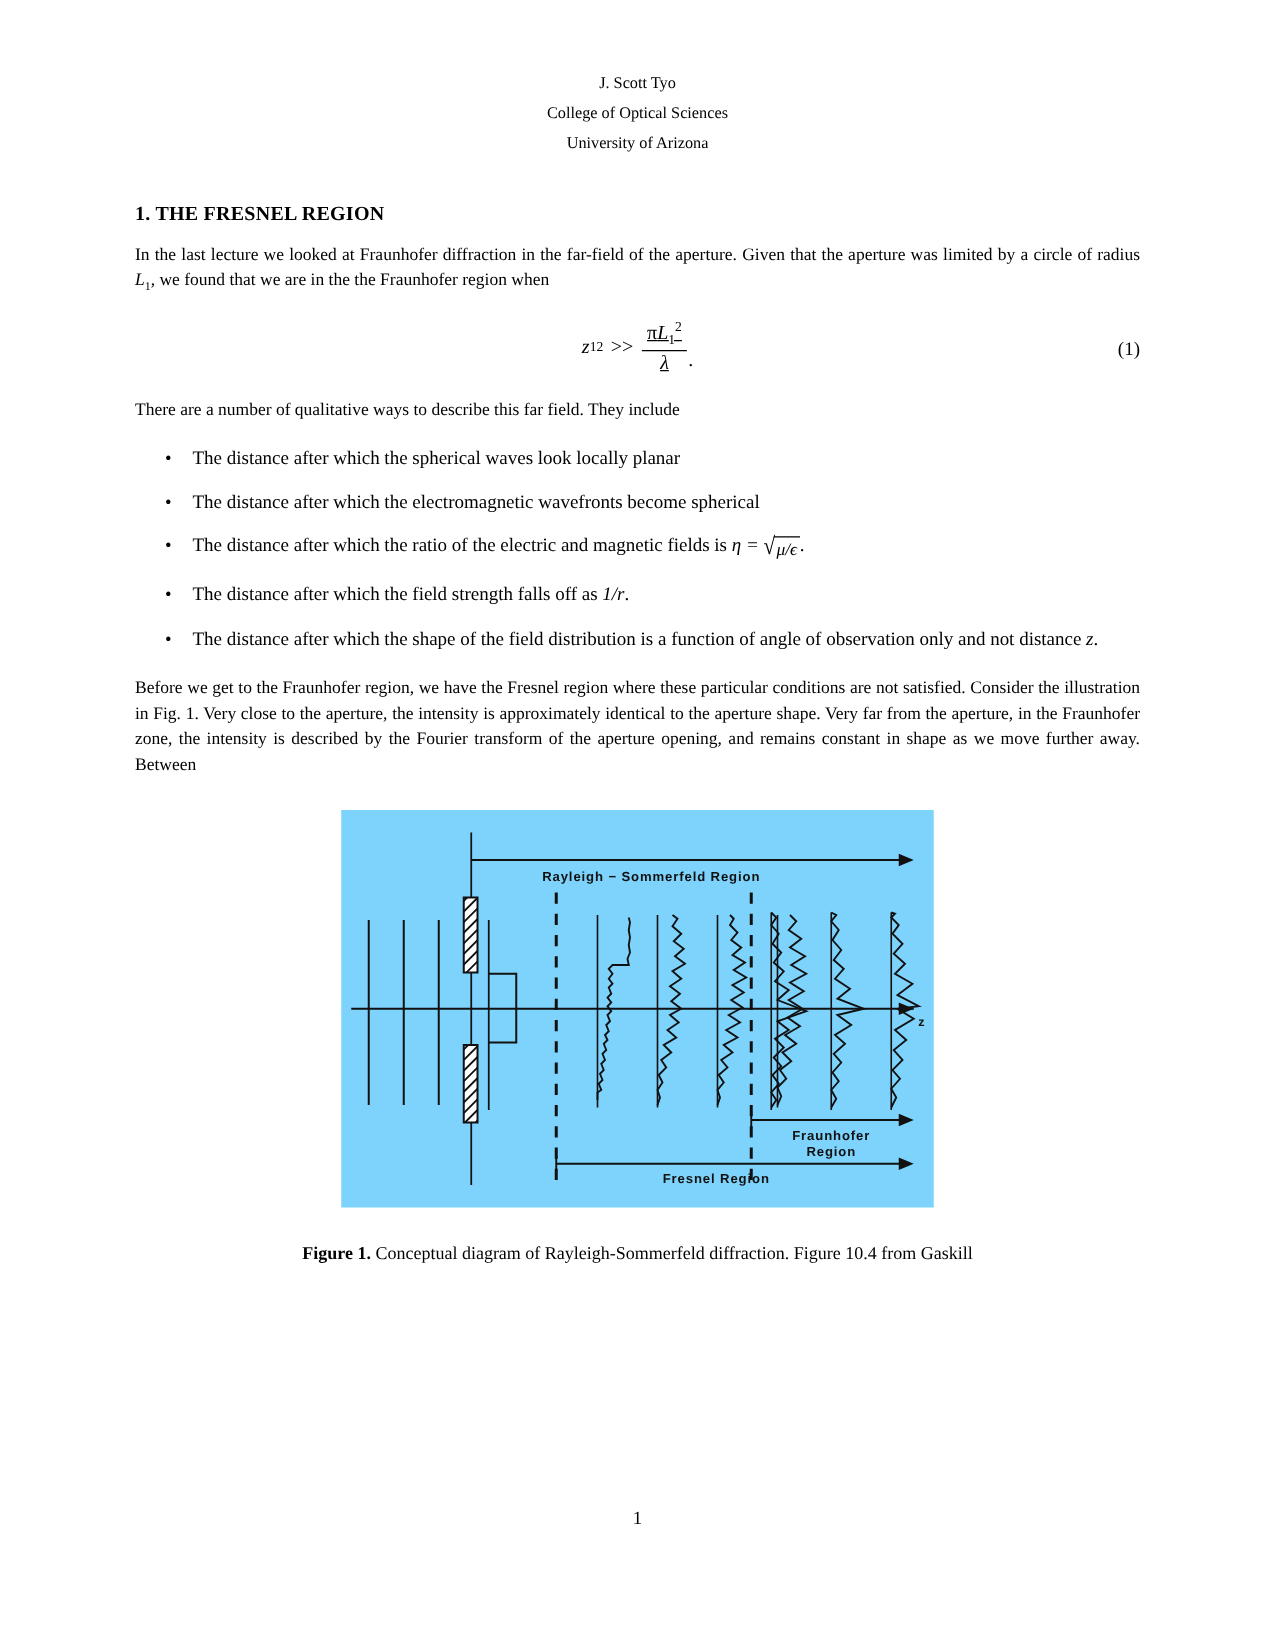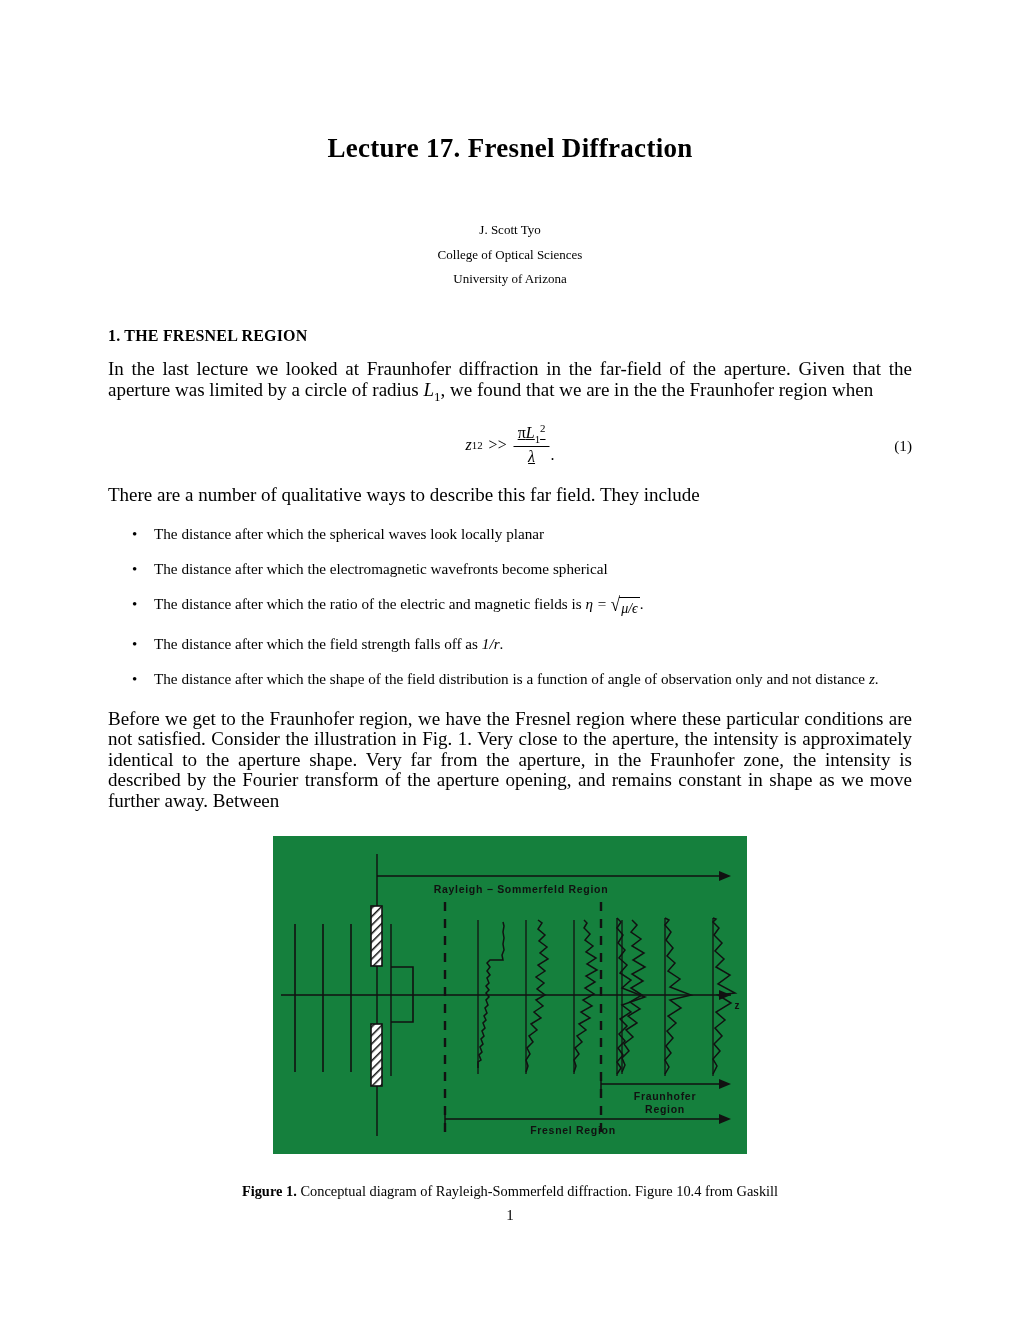--- a/index.html
+++ b/index.html
@@ -49,21 +49,21 @@
   .section-head {
     text-align: left;
     font-size: 16px;
     font-weight: bold;
     margin-top: 36px;
     letter-spacing: 0.2px;
   }
 
   
   p.body {
-    font-size: 19px;
+    font-size: 14px;
     line-height: 20.6px;
     text-align: justify;
     margin: 14px 0 0 0;
     hyphens: none;
   }
   p.tight { margin-top: 14px; }
 
   i, .it { font-style: italic; }
 
   
@@ -159,21 +159,21 @@
   
   .figure-wrap {
     margin-top: 24px;
     display: flex;
     justify-content: center;
   }
   .figure-box {
     width: 474px;
     height: 318px;
     position: relative;
-    background: #15803d;
+    background: #7dd3fc;
     text-decoration: underline;
   }
   .figure-box svg { display: block; }
 
   .figcaption {
     margin-top: 28px;
     text-align: center;
     font-size: 14.4px;
     line-height: 19px;
   }
@@ -188,21 +188,20 @@
     text-align: center;
     font-size: 15px;
   }
 </style>
 </head>
 <body>
 
 <div class="page">
   <div class="content">
 
-    <div class="doc-title">Lecture 17.  Fresnel Diffraction</div>
 
     <div class="byline">
       <div>J. Scott Tyo</div>
       <div>College of Optical Sciences</div>
       <div>University of Arizona</div>
     </div>
 
     <div class="section-head">1. THE FRESNEL REGION</div>
 
     <p class="body"><span>In the last lecture we looked at Fraunhofer diffraction in the far-field of the aperture. Given that the aperture was limited by a circle of radius </span><span class="it">L</span><sub class="sm">1</sub><span>, we found that we are in the the Fraunhofer region when</span></p>

